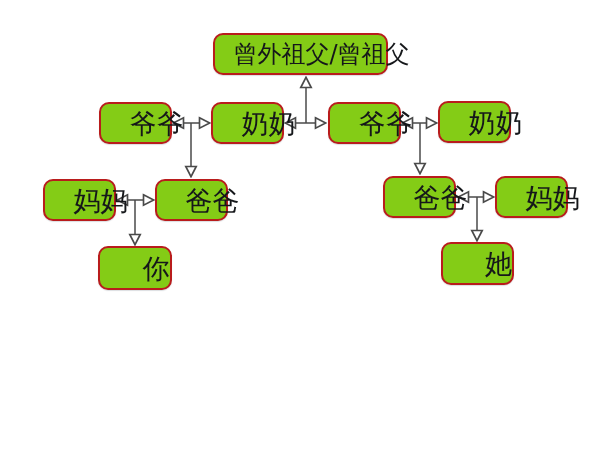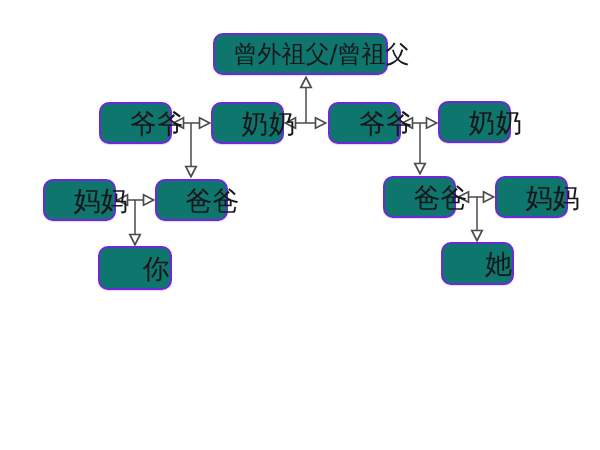--- a/index.html
+++ b/index.html
@@ -18,22 +18,22 @@
   .edges {
     position: absolute;
     left: 0;
     top: 0;
     width: 600px;
     height: 450px;
   }
   .node {
     position: absolute;
     box-sizing: border-box;
-    background: #0f766e;
-    border: 2px solid #6d28d9;
+    background: #84cc16;
+    border: 2px solid #b91c1c;
     border-radius: 10px;
     color: #15171a;
     display: flex;
     align-items: center;
     justify-content: center;
     font-size: 27px;
     line-height: 1;
     white-space: nowrap;
     letter-spacing: 0px;
     box-shadow: 0 1px 1px rgba(60,70,90,0.18);

